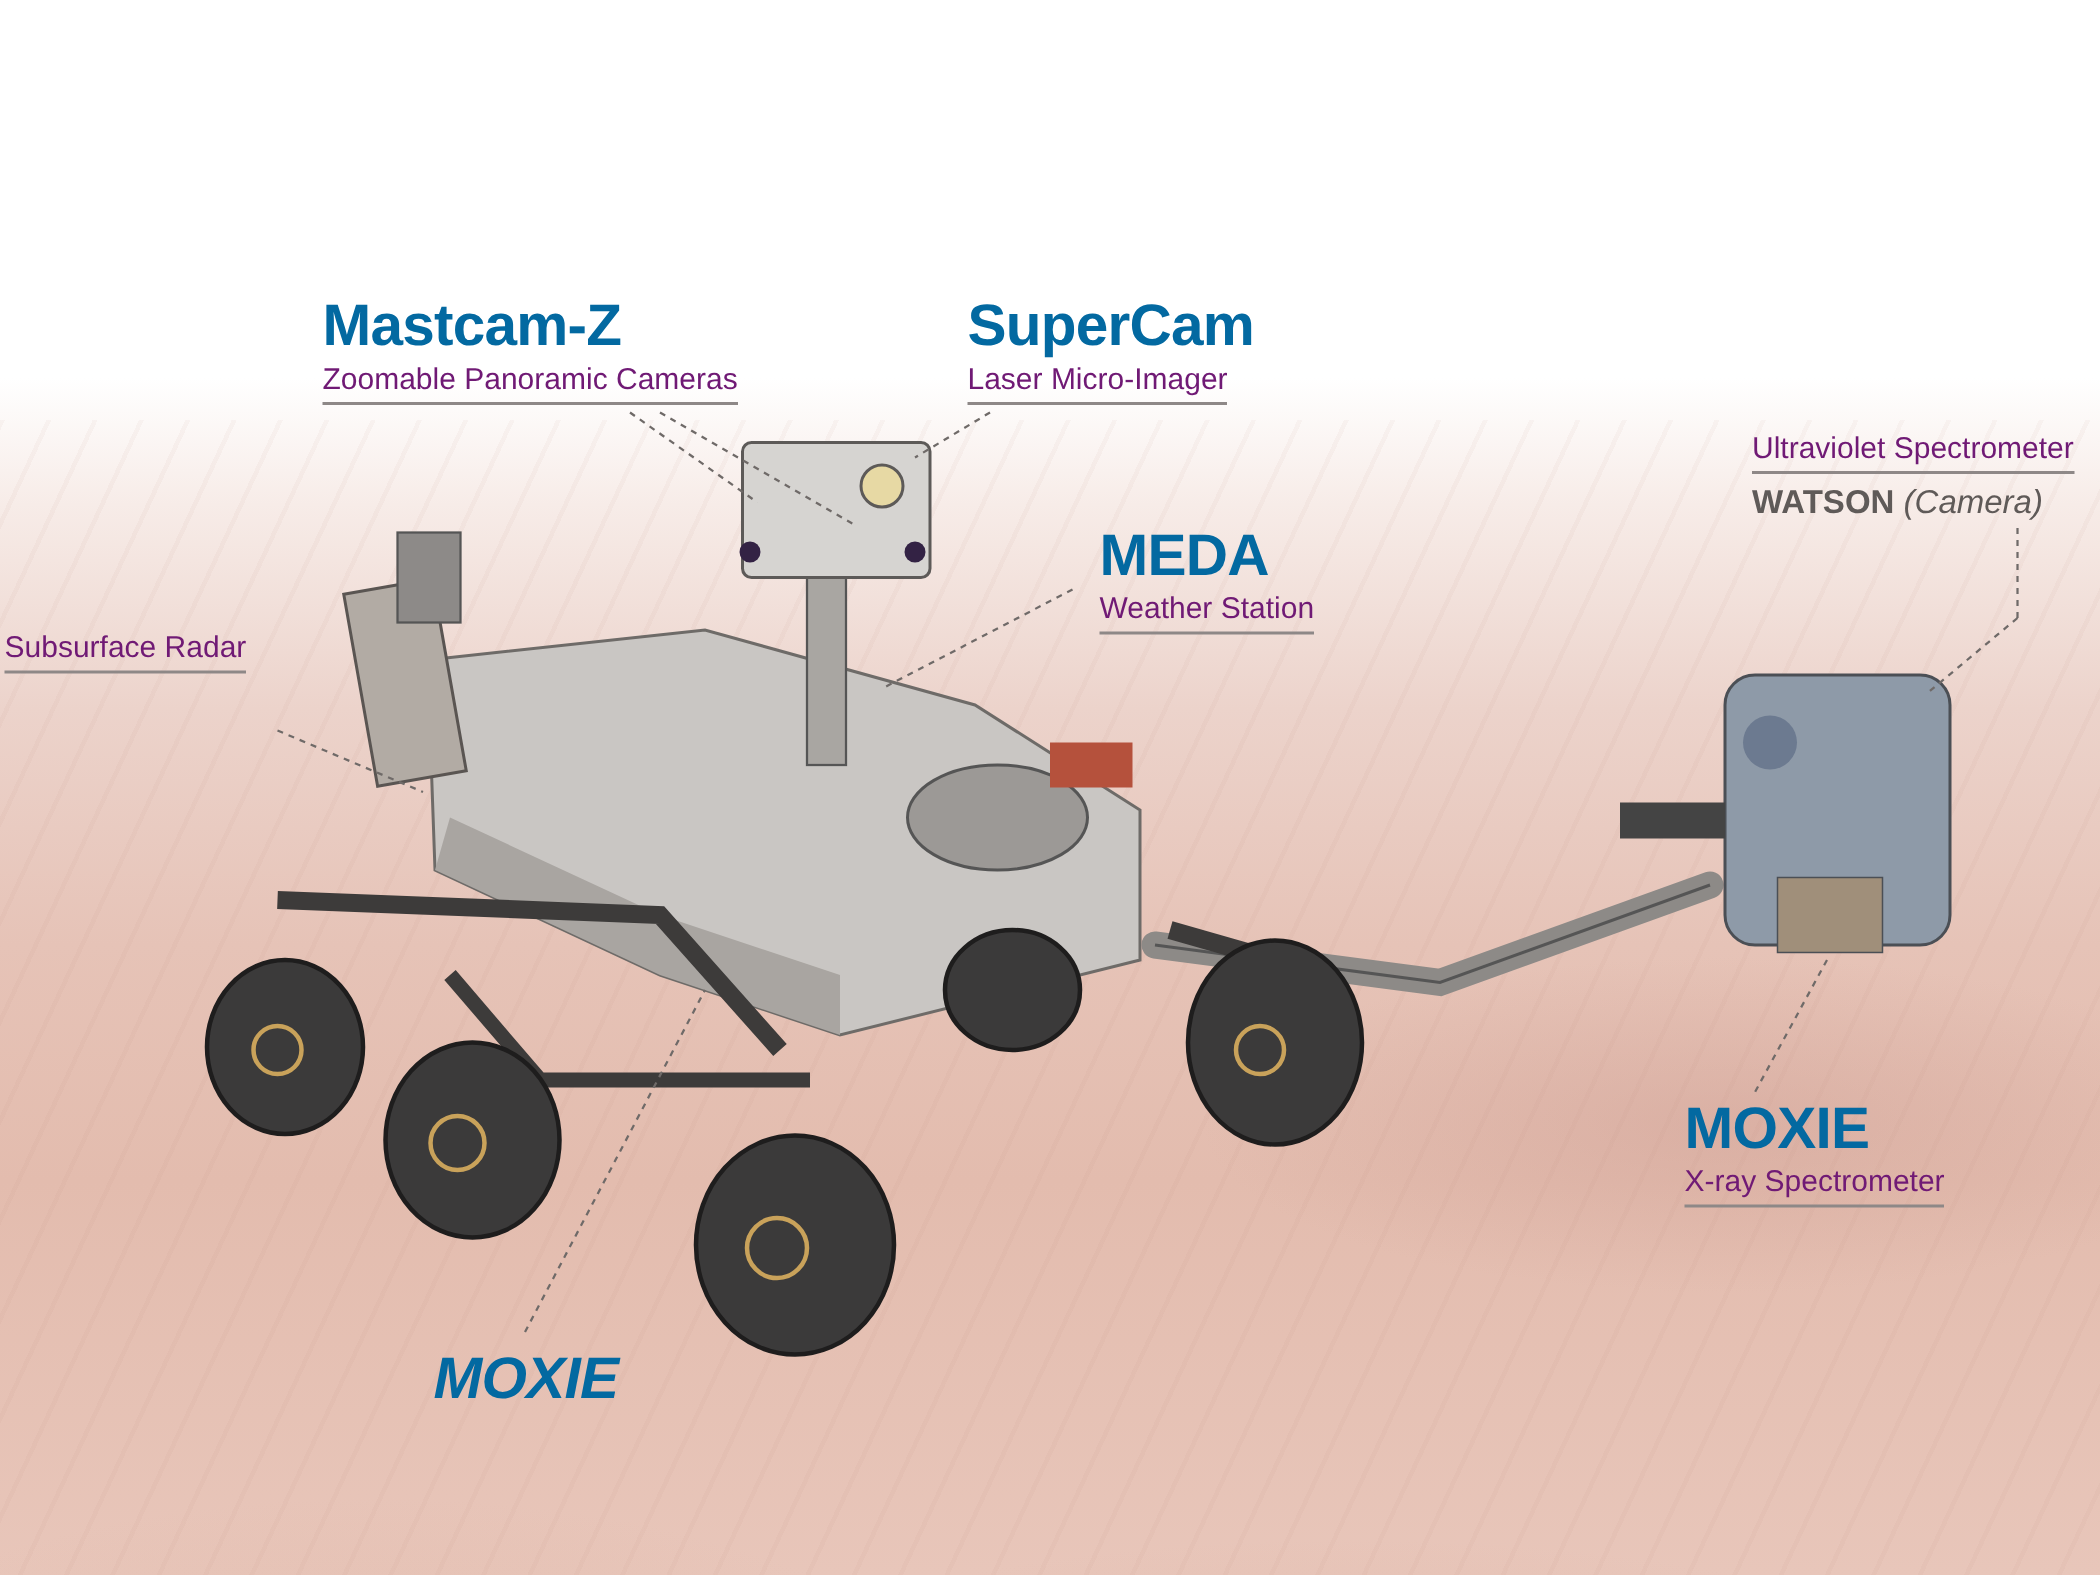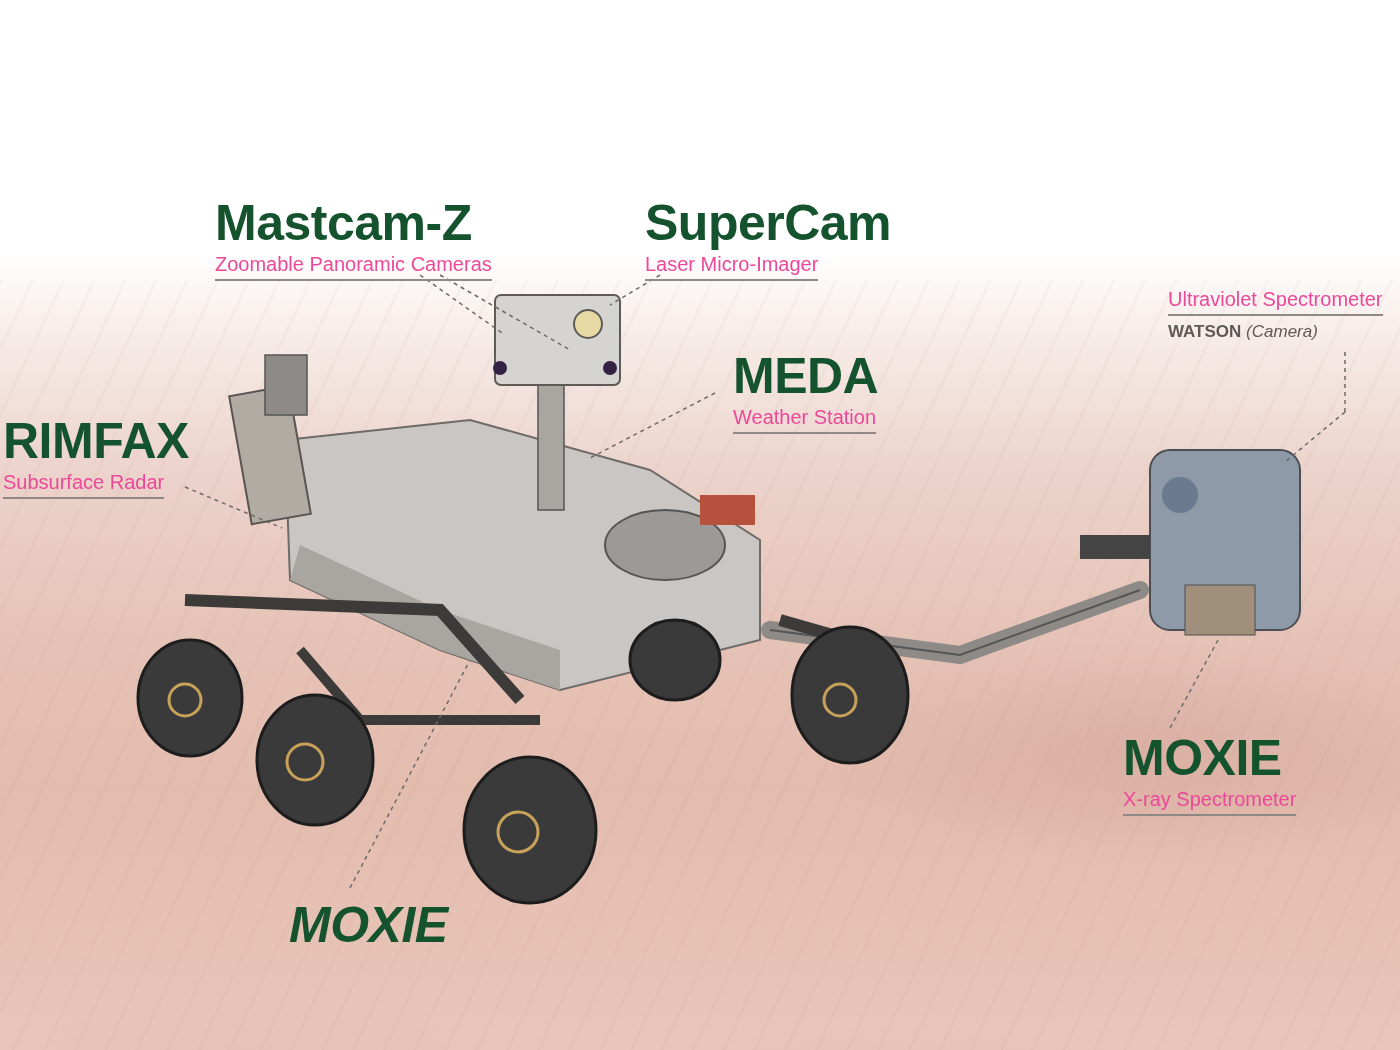--- a/index.html
+++ b/index.html
@@ -10,23 +10,23 @@
   }
   .terrain {
     position:absolute; left:0; right:0; top:280px; bottom:0;
     background:
       radial-gradient(ellipse 500px 160px at 1150px 470px, rgba(200,150,140,0.35), transparent 70%),
       radial-gradient(ellipse 700px 220px at 900px 900px, rgba(210,160,140,0.35), transparent 70%),
       radial-gradient(ellipse 600px 260px at 250px 900px, rgba(215,170,150,0.35), transparent 70%),
       repeating-linear-gradient(115deg, rgba(180,130,115,0.06) 0 3px, transparent 3px 28px);
   }
   .label { position:absolute; color:#5f5a58; }
-  .label .title { font-weight:bold; font-size:50px; letter-spacing:-0.5px; line-height:1; color:#14532d; }
-  .label .sub { font-size:20px; line-height:1.2; margin-top:4px; padding-bottom:3px; border-bottom:2px solid #8e8887; display:inline-block; color:#ec4899; }
-  .label .sub2 { font-size:17px; margin-top:6px; color:#5f5a58; }
+  .label .title { font-weight:bold; font-size:39px; letter-spacing:-0.5px; line-height:1; color:#0369a1; }
+  .label .sub { font-size:20px; line-height:1.2; margin-top:4px; padding-bottom:3px; border-bottom:2px solid #8e8887; display:inline-block; color:#701a75; }
+  .label .sub2 { font-size:22px; margin-top:6px; color:#5f5a58; }
   .label .sub2 b { font-weight:bold; }
   .label .sub2 i { font-style:italic; }
   .leader { position:absolute; left:0; top:0; }
   .rover { position:absolute; left:0; top:0; }
 </style>
 </head>
 <body>
 
 <div class="terrain"></div>
 
@@ -105,21 +105,20 @@
     <i>(Camera)</i>
   </div>
 </div>
 
 <div class="label" style="left:733px;top:351px;">
   <div class="title">MEDA</div>
   <div class="sub">Weather Station</div>
 </div>
 
 <div class="label" style="left:3px;top:416px;">
-  <div class="title">RIMFAX</div>
   <div class="sub">Subsurface Radar</div>
 </div>
 
 <div class="label" style="left:1123px;top:733px;">
   <div class="title">MOXIE</div>
   <div class="sub">X-ray Spectrometer</div>
 </div>
 
 <div class="label" style="left:289px;top:900px;font-style:italic;">
   <div class="title">MOXIE</div>

